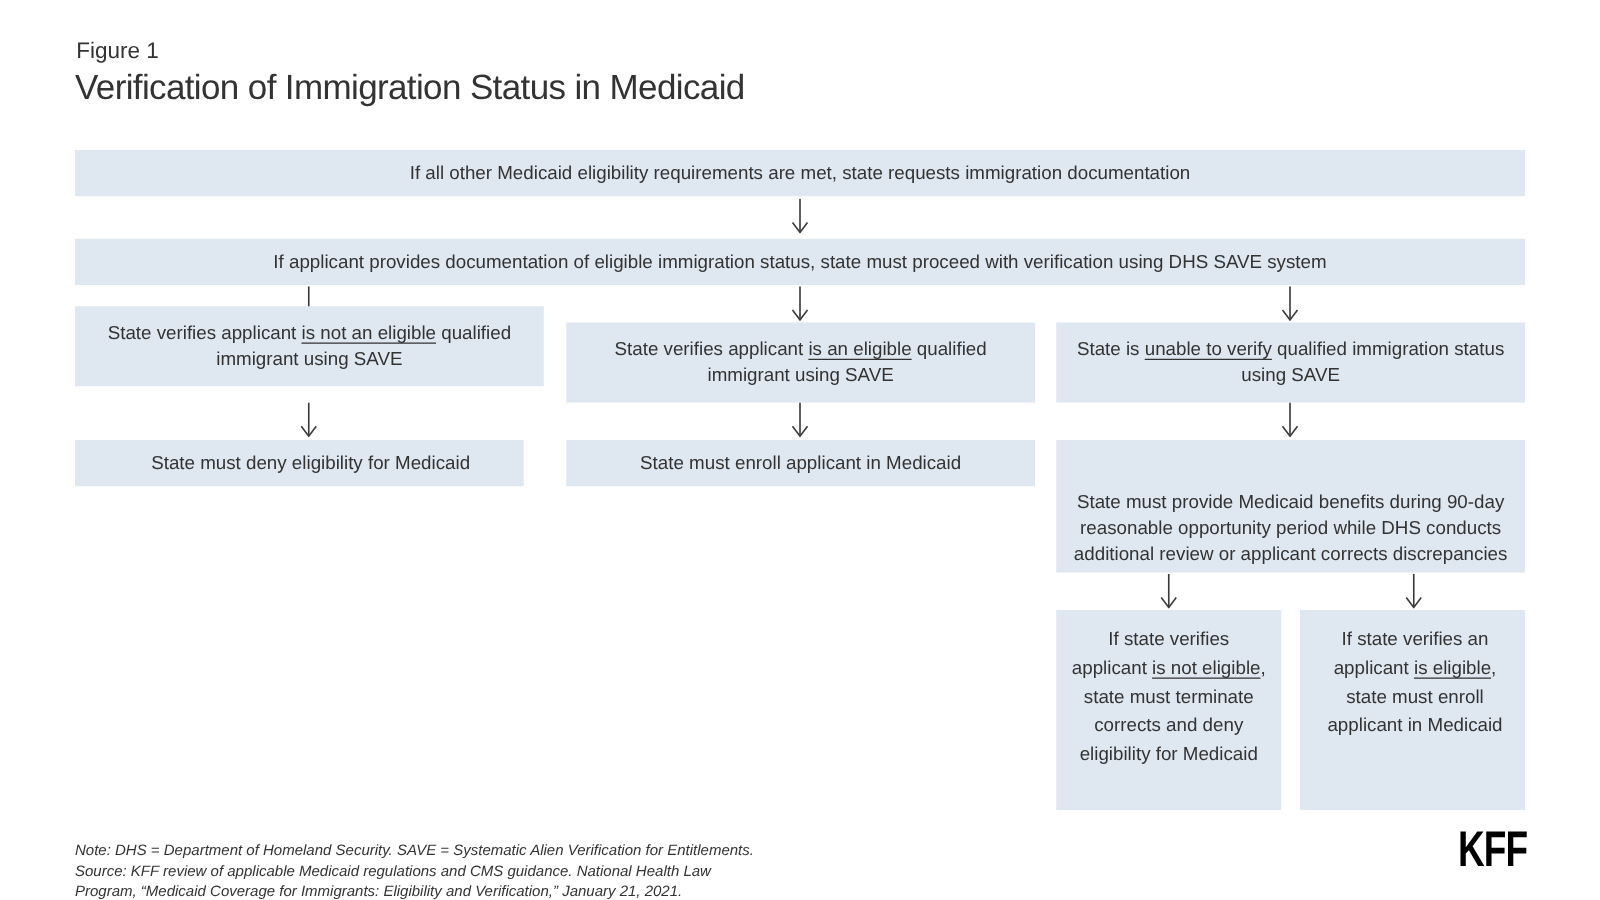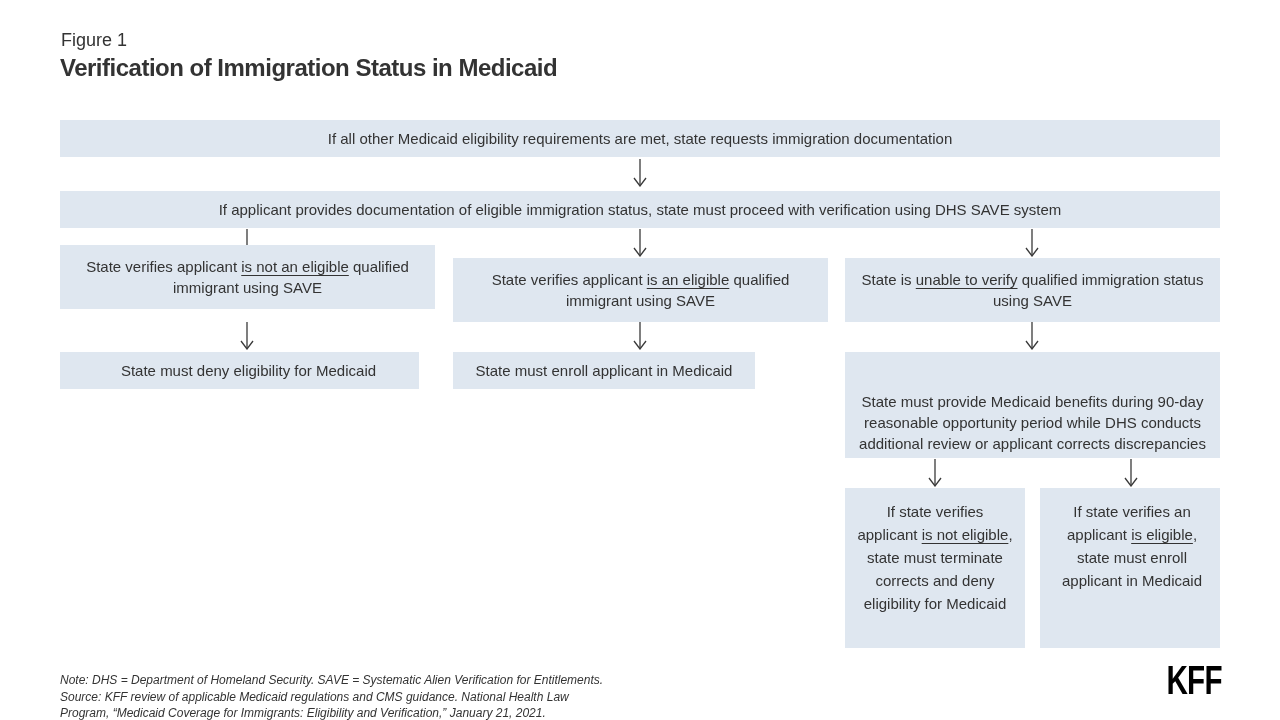--- a/index.html
+++ b/index.html
@@ -8,21 +8,21 @@
     --arrow:#3a3a3a;
     --bg:#ffffff;
     --logo:#000000;
   }
   *{box-sizing:border-box;margin:0;padding:0;}
   html,body{width:1280px;height:720px;background:var(--bg);}
   body{font-family:"Liberation Sans", sans-serif;color:var(--text-dark);}
   .canvas{position:relative;width:1280px;height:720px;background:var(--bg);overflow:hidden;}
 
   .figure-label{position:absolute;left:61px;top:30px;font-size:18px;color:var(--text-dark);}
-  .page-title{position:absolute;left:60px;top:54px;font-size:24px;font-weight:bold;letter-spacing:-0.5px;color:var(--text-dark);}
+  .page-title{position:absolute;left:60px;top:54px;font-size:28px;font-weight:normal;letter-spacing:-0.5px;color:var(--text-dark);}
 
   .flow-box{
     position:absolute;
     background:var(--box-fill);
     color:var(--text-dark);
     font-size:15px;
     line-height:21px;
     text-align:center;
     display:flex;
     align-items:center;
@@ -35,21 +35,21 @@
   
   .pos-step1{left:60px;top:120px;width:1160px;height:37px;}
   
   .pos-step2{left:60px;top:191px;width:1160px;height:37px;}
   
   .pos-branch-a{left:60px;top:245px;width:375px;height:64px;}
   .pos-branch-b{left:453px;top:258px;width:375px;height:64px;}
   .pos-branch-c{left:845px;top:258px;width:375px;height:64px;}
   
   .pos-outcome-a{left:60px;top:352px;width:359px;height:37px;padding-left:30px;}
-  .pos-outcome-b{left:453px;top:352px;width:302px;height:37px;}
+  .pos-outcome-b{left:453px;top:352px;width:375px;height:37px;}
   .pos-outcome-c{left:845px;top:352px;width:375px;height:106px;align-items:flex-end;}
   
   .pos-final-a{left:845px;top:488px;width:180px;height:160px;align-items:flex-start;padding-top:12px;line-height:23px;}
   .pos-final-b{left:1040px;top:488px;width:180px;height:160px;align-items:flex-start;padding-top:12px;line-height:23px;padding-left:16px;}
 
   .arrow{position:absolute;width:16px;height:28px;}
   .arr-1{left:632px;top:159px;}
   .arr-2a{left:239px;top:229px;}
   .arr-2b{left:632px;top:229px;}
   .arr-2c{left:1024px;top:229px;}

